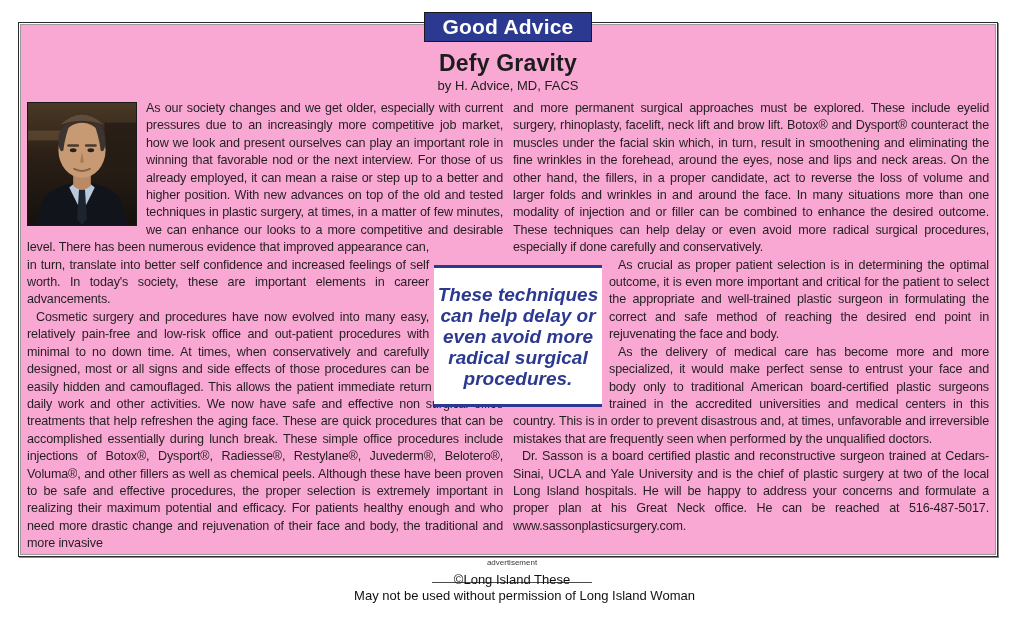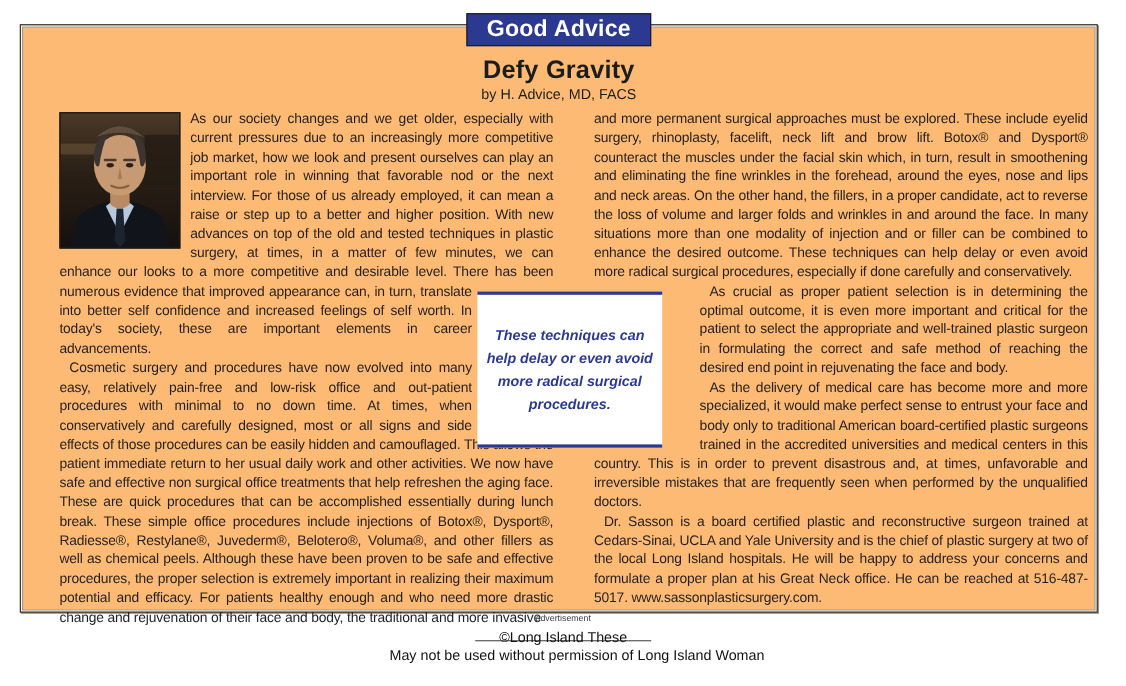--- a/index.html
+++ b/index.html
@@ -10,21 +10,21 @@
     color: #231f20;
     overflow: hidden;
   }
   .page { position: relative; width: 1024px; height: 624px; }
 
   
   .article-box {
     position: absolute;
     left: 18px; top: 22px;
     width: 980px; height: 535px;
-    background: #fdba74;
+    background: #f9a8d4;
     border: 1px solid #2a2a2a;
     box-shadow: inset 0 0 0 1px #ffffff, inset 0 0 0 2px #9a9a9a, 1px 1px 0 #8a8a8a;
   }
 
   
   .banner {
     position: absolute;
     left: 50%; top: -11px;
     transform: translateX(-50%);
     width: 168px; height: 30px;
@@ -58,21 +58,21 @@
     padding: 7px 8px 0 8px;
   }
   .col {
     width: 477px;
     font-size: 12.6px;
     line-height: 17.4px;
     text-align: justify;
     letter-spacing: -0.15px;
     color: #231f20;
   }
-  .col p { text-indent: 9px; margin-left: 27px; }
+  .col p { text-indent: 9px; }
   .col p.no-indent { text-indent: 0; }
 
   
   .photo {
     float: left;
     width: 110px; height: 124px;
     margin: 2px 9px 4px 0;
     border: 1px solid #1a1a1a;
     background: #241a12;
     display: block;
@@ -95,21 +95,21 @@
   .pull-quote {
     position: absolute;
     left: 415px; top: 242px;
     width: 168px; height: 142px;
     background: #ffffff;
     border-top: 3px solid #2b3990;
     border-bottom: 3px solid #2b3990;
     color: #2b3990;
     font-style: italic;
     font-weight: bold;
-    font-size: 13px;
+    font-size: 19px;
     line-height: 21px;
     text-align: center;
     display: flex; align-items: center; justify-content: center;
     padding: 4px 2px;
     z-index: 4;
   }
 
   
   .ad-label {
     position: absolute;

